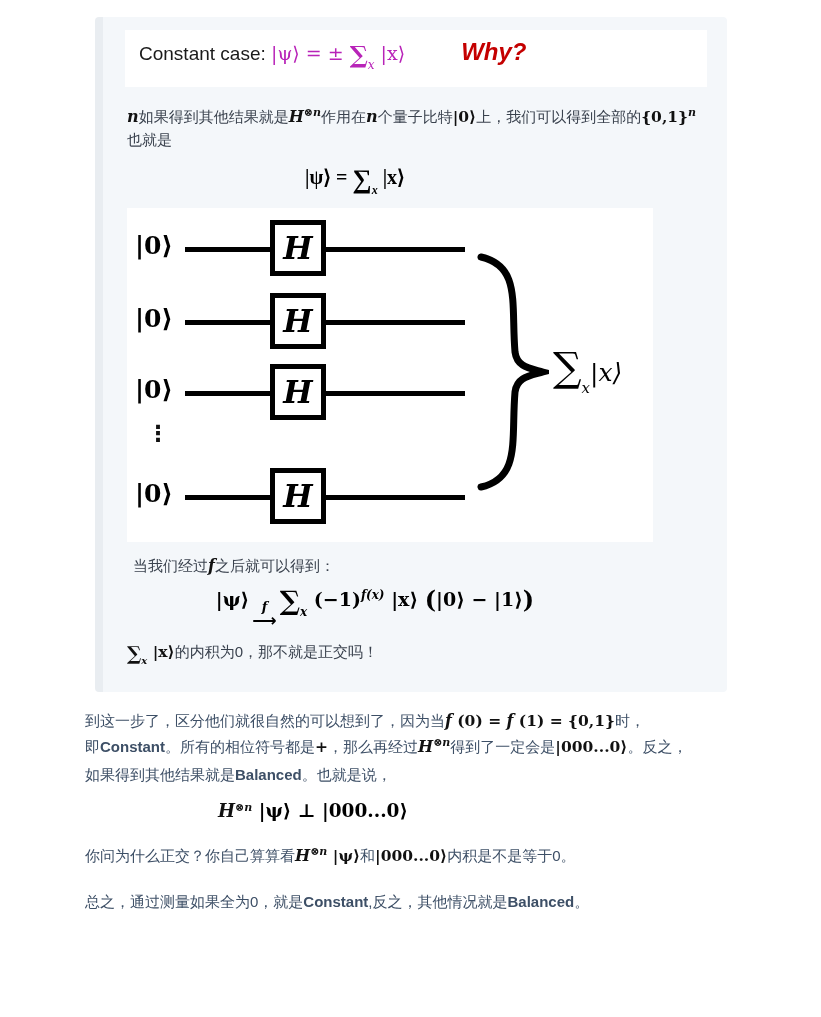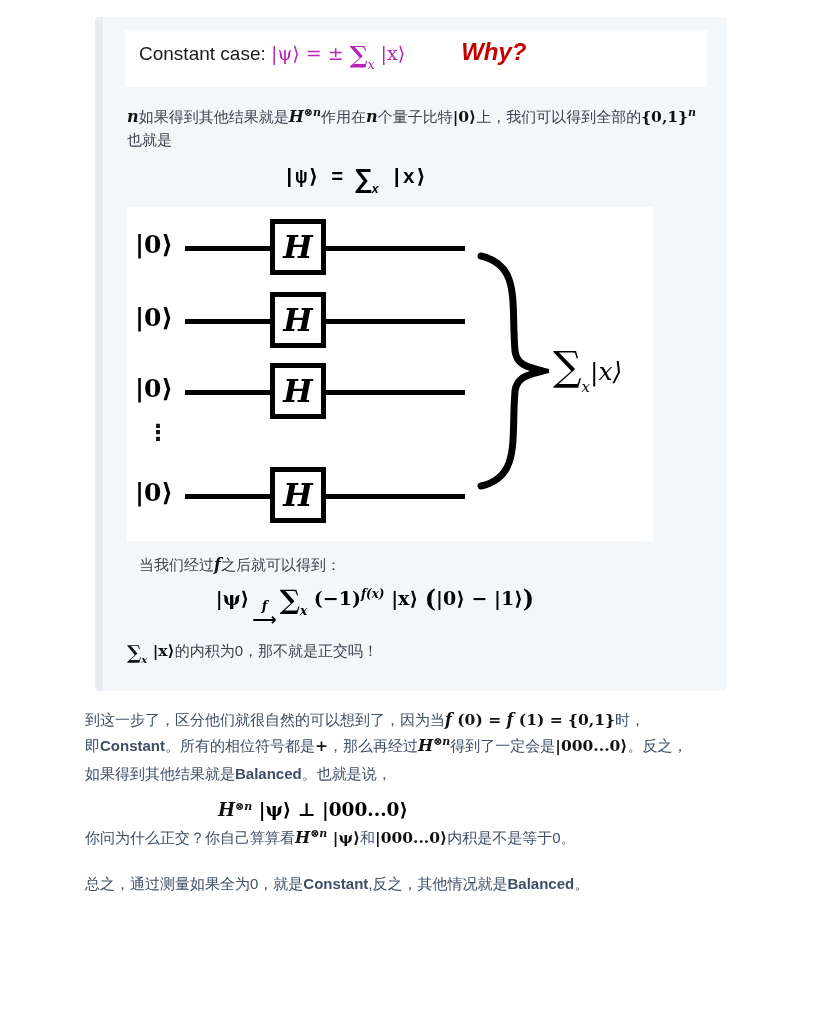--- a/index.html
+++ b/index.html
@@ -22,53 +22,53 @@
   .why { color:#c40000; font-weight:bold; font-style:italic; font-size:24px; }
   .why1 { margin-left:56px; } .why2 { margin-left:36px; }
   .orth { font-weight:bold; font-style:italic; }
   
   .bi  { font-family:"DejaVu Serif",serif; font-weight:bold; font-style:italic; font-size:16px; color:#111; }
   .bser{ font-family:"DejaVu Serif","DejaVu Sans",serif; font-weight:bold; font-size:15.5px; color:#111; }
   .supbi { font-family:"DejaVu Serif",serif; font-weight:bold; font-style:italic; font-size:11px; position:relative; top:-6px; color:#111; }
   .para { font-size:15px; line-height:21px; margin:19px 0 0 2px; }
   
   .formula1 { width:460px; text-align:center; margin-top:14px; color:#000;
-    font-family:Liberation Mono, monospace; font-size:20px; font-weight:600; }
+    font-family:Liberation Serif, serif; font-size:20px; font-weight:600; }
   .fsig { font-weight:bold; font-size:27px; vertical-align:-4px; }
   .fsub { font-size:12px; font-style:italic; vertical-align:-10px; }
   
   .circuit { position:relative; width:526px; height:334px; background:#ffffff; margin:10px 0 0 2px; }
   .wire { position:absolute; left:58px; width:280px; height:5px; background:#000; }
   .ket  { position:absolute; left:8px; font-family:"DejaVu Serif","DejaVu Sans",serif; font-size:25px; font-weight:600; color:#000; }
   .hbox { position:absolute; left:143px; width:56px; height:56px; border:5px solid #000; background:#fff;
     display:flex; align-items:center; justify-content:center;
     font-family:"DejaVu Serif",serif; font-weight:bold; font-style:italic; font-size:31px; color:#000; }
   .dots { position:absolute; left:20px; top:214px; font-size:22px; font-weight:bold; color:#111; line-height:1.1; }
   .brace { position:absolute; left:346px; top:44px; }
   .out { position:absolute; left:426px; top:136px; font-family:"DejaVu Serif","DejaVu Sans",serif; color:#000; white-space:nowrap; }
   .osig { font-size:40px; } .osub { font-size:15px; font-style:italic; vertical-align:-12px; }
   .oket { font-size:25px; font-style:italic; }
-  .after { font-size:15px; margin:14px 0 0 14px; }
+  .after { font-size:15px; margin:14px 0 0 8px; }
   .formula2 { width:500px; text-align:center; margin-top:9px; color:#000;
     font-family:"DejaVu Serif","DejaVu Sans",serif; font-size:19px; font-weight:600; white-space:nowrap; }
   .xarrow { display:inline-flex; flex-direction:column; align-items:center; vertical-align:-5px; line-height:1; margin:0 3px; }
   .xarrow .af { font-size:13px; font-style:italic; font-family:"DejaVu Serif",serif; margin-bottom:-1px; }
   .xarrow .ag { font-size:17px; font-family:"DejaVu Sans",sans-serif; }
   .f2sup { font-size:12px; font-style:italic; position:relative; top:-7px; }
   .bigp { font-size:24px; vertical-align:-2px; }
   .disc { font-size:15px; line-height:25.5px; margin:10px 0 0 2px; }
   .b { font-weight:bold; }
   .isig { font-family:"DejaVu Serif",serif; font-weight:bold; font-size:19px; vertical-align:-3px; color:#111; }
   .isub { font-family:"DejaVu Serif",serif; font-weight:bold; font-style:italic; font-size:10px; vertical-align:-7px; color:#111; }
   .iser { font-family:"DejaVu Serif",serif; font-weight:bold; font-size:15.5px; color:#111; }
   .isup { font-family:"DejaVu Serif",serif; font-weight:bold; font-style:italic; font-size:11px; position:relative; top:-6px; color:#111; }
   
   .lower { margin:16px 0 0 85px; width:672px; color:#3d4f66; }
   .lp { font-size:15px; line-height:26px; }
-  .lp2 { margin-top:5px; } .lp3 { margin-top:18px; }
+  .lp2 { margin-top:22px; } .lp3 { margin-top:18px; }
   .formula3 { width:456px; text-align:center; margin-top:12px; color:#000;
     font-family:"DejaVu Serif","DejaVu Sans",serif; font-size:18.5px; font-weight:600; }
 </style>
 </head>
 <body>
 
 <div class="panel">
 
   <div class="case-box">
     <div class="case-line"><span>Constant case: </span><span class="mag"><span>|ψ⟩ = ± </span><span class="sig-l">∑</span><span class="sig-sub">x</span><span> |x⟩</span></span><span class="why why1">Why?</span></div>

